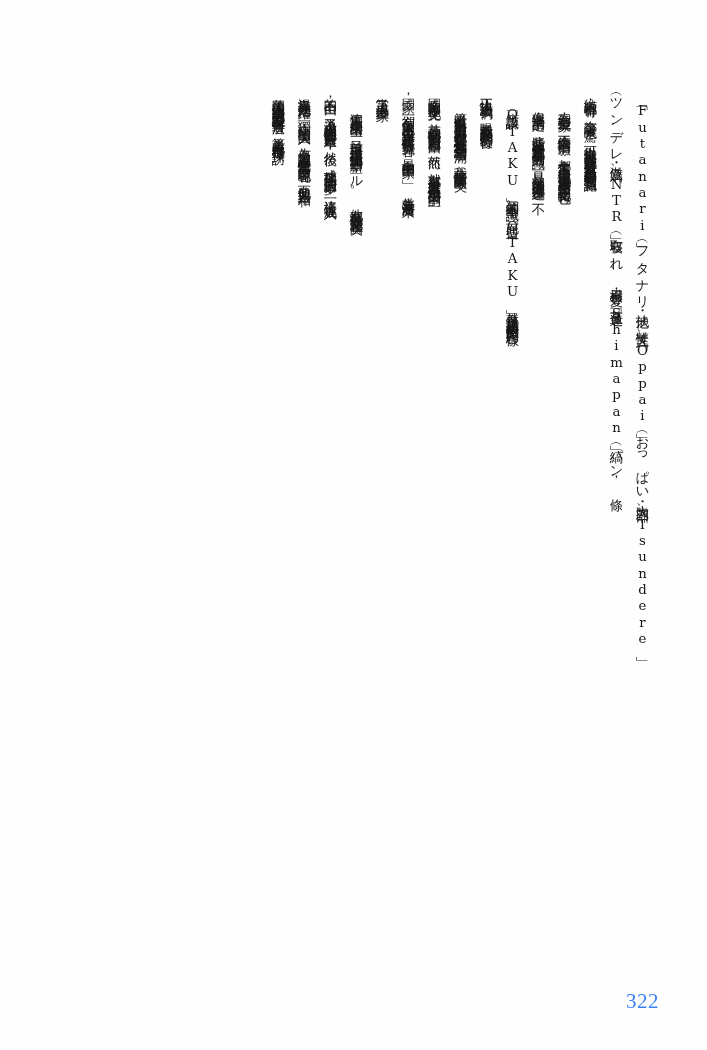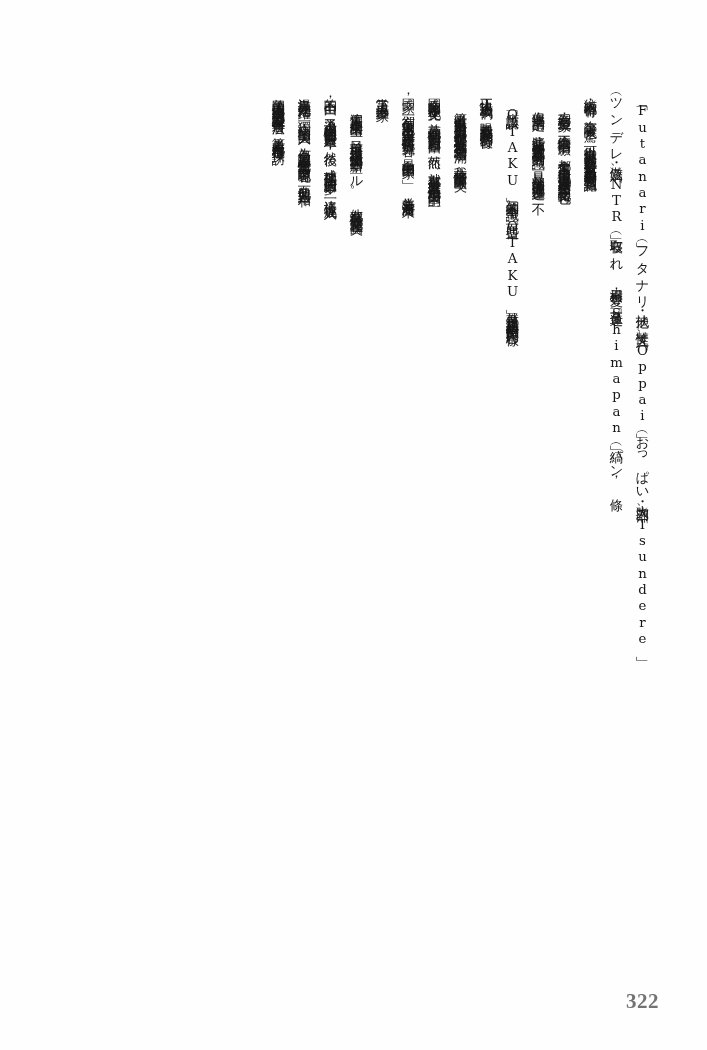--- a/index.html
+++ b/index.html
@@ -52,24 +52,24 @@
   
   .line.indent {
     padding-top: 14px;
   }
 
   .page-number {
     position: absolute;
     right: 48px;
     bottom: 36px;
     font-size: 21px;
-    font-weight: bold;
+    font-weight: normal;
     font-family: "Liberation Serif", "DejaVu Serif", serif;
     letter-spacing: 0.5px;
-    color: #737373;
+    color: #3b82f6;
     text-align: right;
   }
 </style>
 </head>
 <body>
 
 <div class="page">
 
   <div class="text-body">
     <div class="line indent">「Futanari」（フタナリ・扶他／雙性人）、「Oppai」（おっぱい・大胸部）、「Tsundere」</div>

